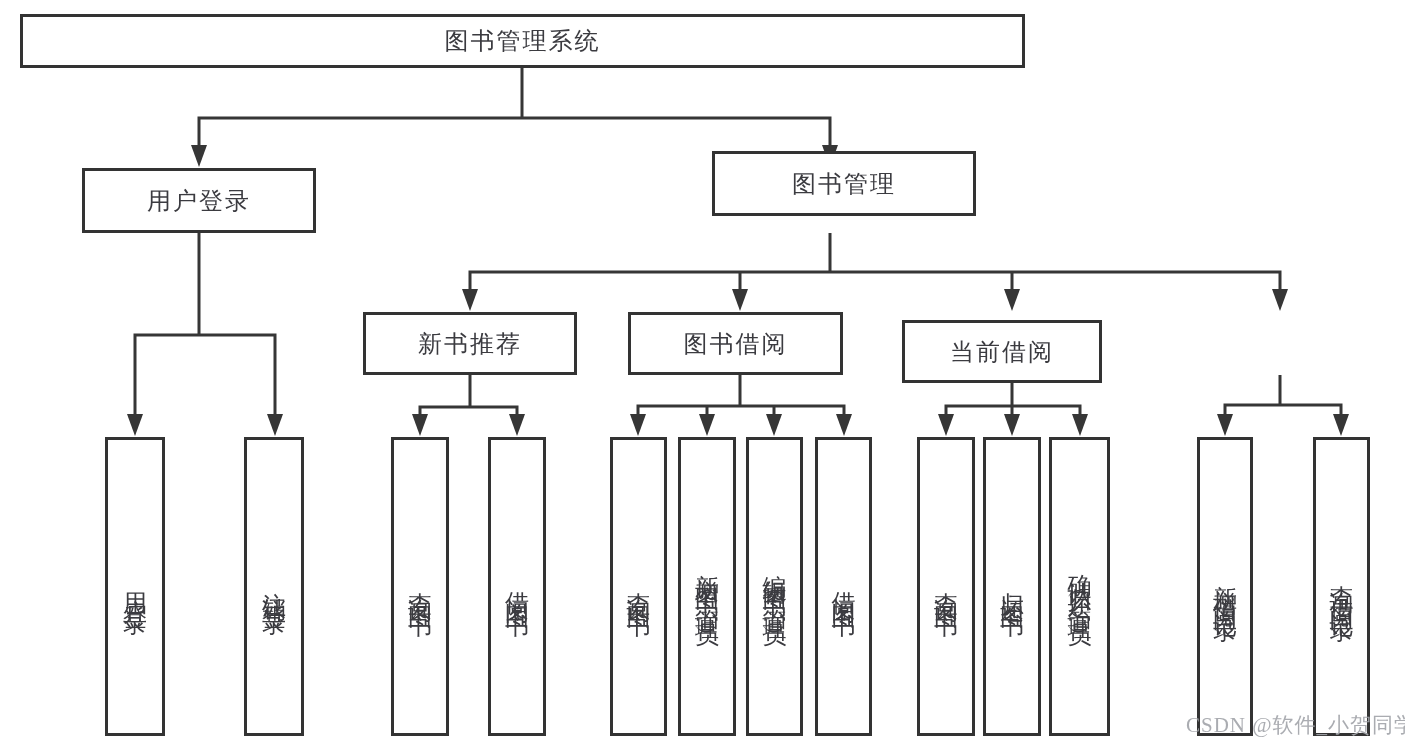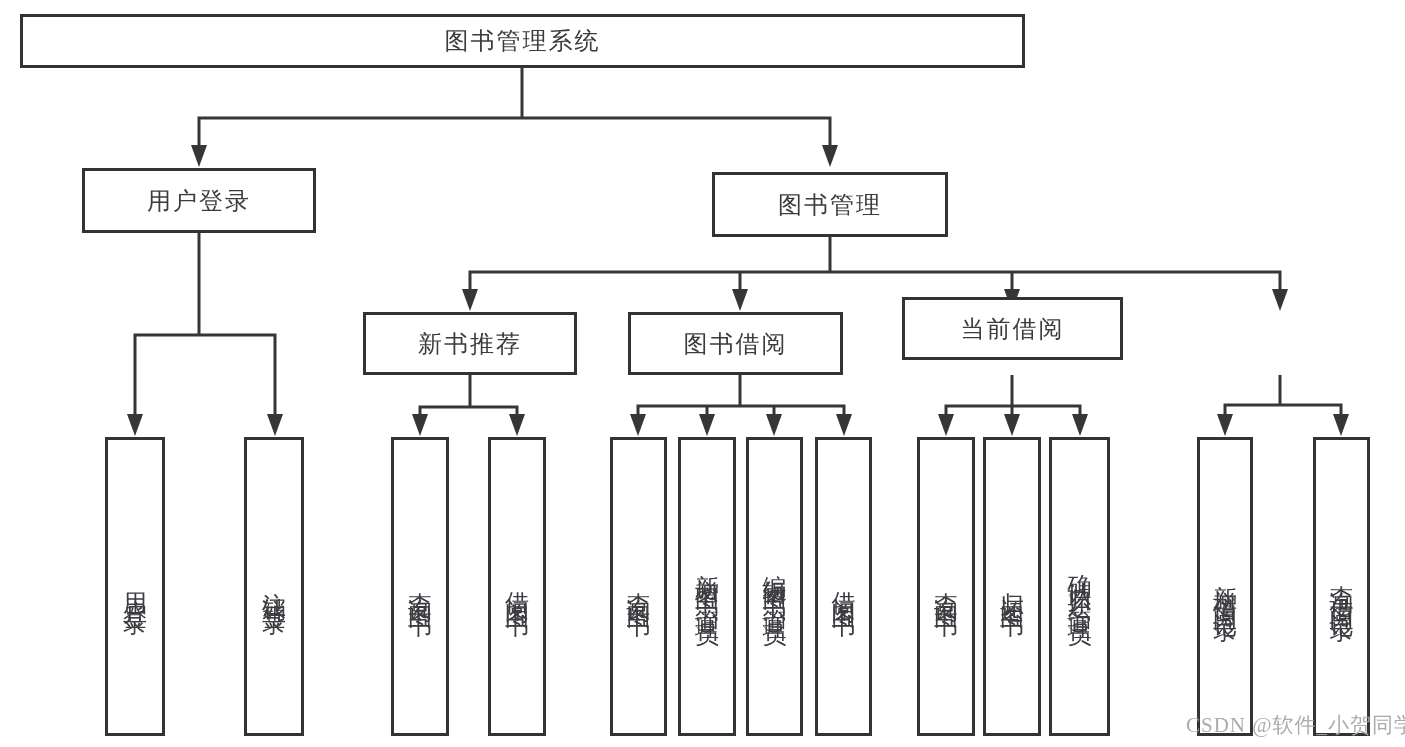--- a/index.html
+++ b/index.html
@@ -79,31 +79,31 @@
     </g>
   </svg>
 
   <div class="box hbox" style="left:20px;top:14px;width:1005px;height:54px">
     <span>图书管理系统</span>
   </div>
 
   <div class="box hbox" style="left:82px;top:168px;width:234px;height:65px">
     <span>用户登录</span>
   </div>
-  <div class="box hbox" style="left:712px;top:172px;width:236px;height:65px">
+  <div class="box hbox" style="left:712px;top:151px;width:264px;height:65px">
     <span>图书管理</span>
   </div>
 
   <div class="box hbox" style="left:363px;top:312px;width:214px;height:63px">
     <span>新书推荐</span>
   </div>
   <div class="box hbox" style="left:628px;top:312px;width:215px;height:63px">
     <span>图书借阅</span>
   </div>
-  <div class="box hbox" style="left:902px;top:297px;width:221px;height:63px">
+  <div class="box hbox" style="left:902px;top:320px;width:200px;height:63px">
     <span>当前借阅</span>
   </div>
 
   <div class="box leaf" style="left:105px;top:437px;width:60px;height:299px">
     <span>用户登录</span>
   </div>
   <div class="box leaf" style="left:244px;top:437px;width:60px;height:299px">
     <span>注销登录</span>
   </div>
 

